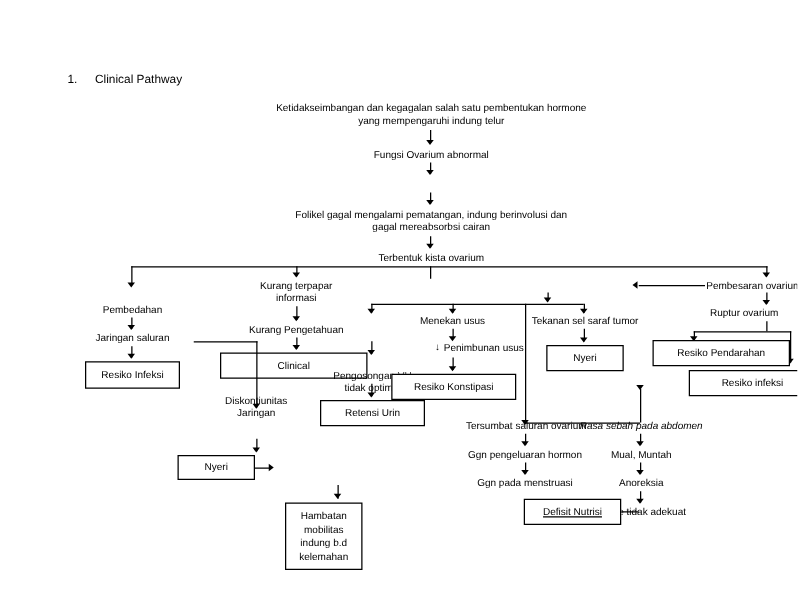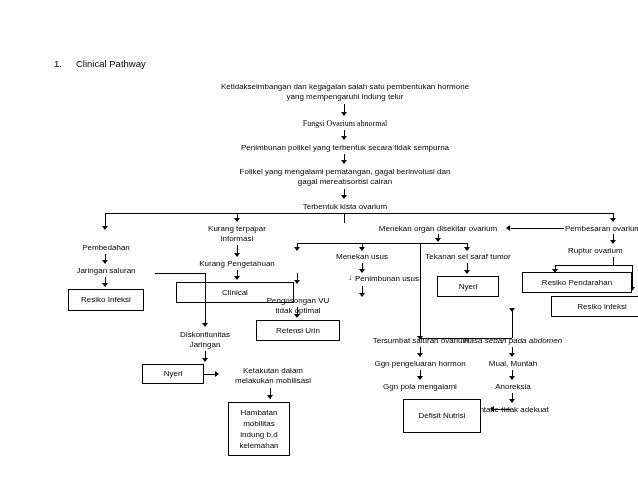--- a/index.html
+++ b/index.html
@@ -87,29 +87,28 @@
   <div class="heading" style="left:54px; top:58px;">
     <span class="num">1.</span>
     <span class="txt">Clinical Pathway</span>
   </div>
 
   <div class="node" style="left:205px; top:82px; width:280px;">Ketidakseimbangan dan kegagalan salah satu pembentukan hormone
 yang mempengaruhi indung telur</div>
   <div class="vline" style="left:344px; top:104px; height:10px;"></div>
   <div class="arrow-d" style="left:341px; top:112px;"></div>
 
-  <div class="node" style="left:265px; top:119px; width:160px;font-family:Liberation Serif, serif;">Fungsi Ovarium abnormal</div>
+  <div class="node" style="left:265px; top:119px; width:160px;">Fungsi Ovarium abnormal</div>
   <div class="vline" style="left:344px; top:130px; height:9px;"></div>
   <div class="arrow-d" style="left:341px; top:136px;"></div>
 
-  <div class="node" style="left:205px; top:143px; width:280px;">Penimbunan polikel yang terbentuk secara tidak sempurna</div>
   <div class="vline" style="left:344px; top:154px; height:9px;"></div>
   <div class="arrow-d" style="left:341px; top:160px;"></div>
 
-  <div class="node" style="left:205px; top:167px; width:280px;">Folikel yang mengalami pematangan, gagal berinvolusi dan
+  <div class="node" style="left:205px; top:167px; width:280px;">Folikel gagal mengalami pematangan, indung berinvolusi dan
 gagal mereabsorbsi cairan</div>
   <div class="vline" style="left:344px; top:189px; height:9px;"></div>
   <div class="arrow-d" style="left:341px; top:195px;"></div>
 
   <div class="node" style="left:265px; top:202px; width:160px;">Terbentuk kista ovarium</div>
 
   <div class="vline" style="left:344px; top:213px; height:10px;"></div>
   <div class="hline" style="left:105px; top:213px; width:509px;"></div>
 
   <div class="vline" style="left:105px; top:213px; height:15px;"></div>
@@ -135,31 +134,29 @@
   <div class="arrow-d" style="left:102px; top:260px;"></div>
   <div class="node" style="left:57px; top:266px; width:98px;">Jaringan saluran</div>
   <div class="vline" style="left:105px; top:277px; height:9px;"></div>
   <div class="arrow-d" style="left:102px; top:283px;"></div>
   <div class="boxnode" style="left:68px; top:289px; width:76px; height:22px;">Resiko Infeksi</div>
 
   <div class="hline" style="left:155px; top:273px; width:51px;"></div>
   <div class="vline" style="left:205px; top:273px; height:53px;"></div>
   <div class="arrow-d" style="left:202px; top:323px;"></div>
 
-  <div class="node" style="left:150px; top:330px; width:110px;">Diskontiunitas
+  <div class="node" style="left:150px; top:316px; width:110px;">Diskontiunitas
 Jaringan</div>
   <div class="vline" style="left:205px; top:351px; height:10px;"></div>
   <div class="arrow-d" style="left:202px; top:358px;"></div>
   <div class="boxnode" style="left:142px; top:364px; width:62px; height:20px;">Nyeri</div>
 
   <div class="hline" style="left:204px; top:374px; width:13px;"></div>
   <div class="arrow-r" style="left:215px; top:371px;"></div>
 
-  <div class="node" style="left:213px; top:366px; width:120px;">Ketakutan dalam
-melakukan mobilisasi</div>
   <div class="vline" style="left:270px; top:388px; height:11px;"></div>
   <div class="arrow-d" style="left:267px; top:395px;"></div>
   <div class="boxnode" style="left:228px; top:402px; width:62px; height:54px; line-height:11px;">Hambatan
 mobilitas
 indung b.d
 kelemahan</div>
 
   <div class="node" style="left:565px; top:224px; width:100px; text-align:left;">Pembesaran ovarium</div>
 
   <div class="hline" style="left:511px; top:228px; width:53px;"></div>
@@ -172,21 +169,20 @@
   <div class="vline" style="left:613px; top:257px; height:8px;"></div>
   <div class="hline" style="left:555px; top:265px; width:78px;"></div>
   <div class="vline" style="left:555px; top:265px; height:7px;"></div>
   <div class="arrow-d" style="left:552px; top:269px;"></div>
   <div class="vline" style="left:632px; top:265px; height:25px;"></div>
   <div class="arrow-d" style="left:629px; top:287px;"></div>
 
   <div class="boxnode" style="left:522px; top:272px; width:110px; height:21px;">Resiko Pendarahan</div>
   <div class="boxnode" style="left:551px; top:296px; width:102px; height:21px;">Resiko infeksi</div>
 
-  <div class="node" style="left:368px; top:224px; width:140px;">Menekan organ disekitar ovarium</div>
 
   <div class="vline" style="left:438px; top:234px; height:7px;"></div>
   <div class="arrow-d" style="left:435px; top:238px;"></div>
   <div class="hline" style="left:297px; top:243px; width:170px;"></div>
 
   <div class="vline" style="left:297px; top:243px; height:7px;"></div>
   <div class="arrow-d" style="left:294px; top:247px;"></div>
   <div class="vline" style="left:362px; top:243px; height:7px;"></div>
   <div class="arrow-d" style="left:359px; top:247px;"></div>
   <div class="vline" style="left:467px; top:243px; height:7px;"></div>
@@ -200,48 +196,49 @@
   <div class="arrow-d" style="left:294px; top:314px;"></div>
   <div class="boxnode" style="left:256px; top:320px; width:84px; height:21px;">Retensi Urin</div>
 
   <div class="node" style="left:322px; top:252px; width:80px;">Menekan usus</div>
   <div class="vline" style="left:362px; top:263px; height:8px;"></div>
   <div class="arrow-d" style="left:359px; top:269px;"></div>
   <div class="glyph-down" style="left:348px; top:274px;">↓</div>
   <div class="node" style="left:355px; top:274px; width:80px; text-align:left;">Penimbunan usus</div>
   <div class="vline" style="left:362px; top:286px; height:10px;"></div>
   <div class="arrow-d" style="left:359px; top:293px;"></div>
+  <div class="boxnode" style="left:313px; top:299px; width:100px; height:21px;">Resiko Konstipasi</div>
 
   <div class="node" style="left:412px; top:252px; width:112px;">Tekanan sel saraf tumor</div>
   <div class="vline" style="left:467px; top:263px; height:10px;"></div>
   <div class="arrow-d" style="left:464px; top:270px;"></div>
   <div class="boxnode" style="left:437px; top:276px; width:62px; height:21px;">Nyeri</div>
 
   <div class="vline" style="left:420px; top:243px; height:95px;"></div>
   <div class="hline" style="left:420px; top:338px; width:92px;"></div>
   <div class="vline" style="left:512px; top:311px; height:27px;"></div>
   <div class="arrow-d" style="left:509px; top:308px;"></div>
   <div class="arrow-d" style="left:417px; top:336px;"></div>
 
   <div class="node" style="left:363px; top:336px; width:116px;">Tersumbat saluran ovarium</div>
   <div class="vline" style="left:420px; top:347px; height:9px;"></div>
   <div class="arrow-d" style="left:417px; top:353px;"></div>
   <div class="node" style="left:362px; top:359px; width:116px;">Ggn pengeluaran hormon</div>
   <div class="vline" style="left:420px; top:370px; height:9px;"></div>
   <div class="arrow-d" style="left:417px; top:376px;"></div>
-  <div class="node" style="left:366px; top:382px; width:108px;">Ggn pola mengalami</div>
+  <div class="node" style="left:366px; top:382px; width:108px;">Ggn pada menstruasi</div>
 
   <div class="node" style="left:458px; top:336px; width:110px;font-style:italic;">Rasa sebah pada abdomen</div>
   <div class="vline" style="left:512px; top:347px; height:9px;"></div>
   <div class="arrow-d" style="left:509px; top:353px;"></div>
   <div class="node" style="left:470px; top:359px; width:86px;">Mual, Muntah</div>
   <div class="vline" style="left:512px; top:370px; height:9px;"></div>
   <div class="arrow-d" style="left:509px; top:376px;"></div>
   <div class="node" style="left:477px; top:382px; width:72px;">Anoreksia</div>
   <div class="vline" style="left:512px; top:393px; height:9px;"></div>
   <div class="arrow-d" style="left:509px; top:399px;"></div>
   <div class="node" style="left:462px; top:405px; width:102px;">Intake tidak adekuat</div>
 
   <div class="hline" style="left:494px; top:409px; width:17px;"></div>
   <div class="arrow-l" style="left:490px; top:406px;"></div>
-  <div class="boxnode" style="left:403px; top:399px; width:78px; height:34px;">Defisit Nutrisi</div>
+  <div class="boxnode" style="left:419px; top:399px; width:78px; height:21px;text-decoration:underline;">Defisit Nutrisi</div>
 
 </div>
 
 </body></html>

